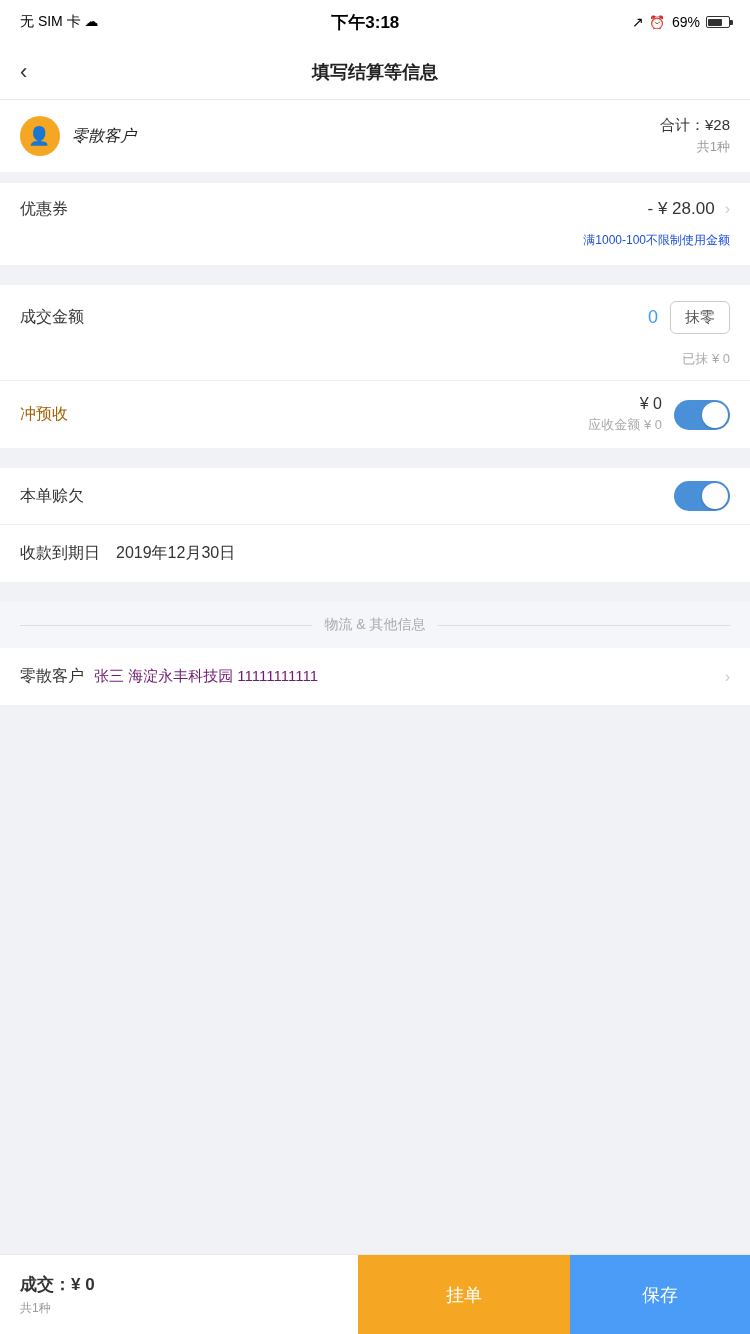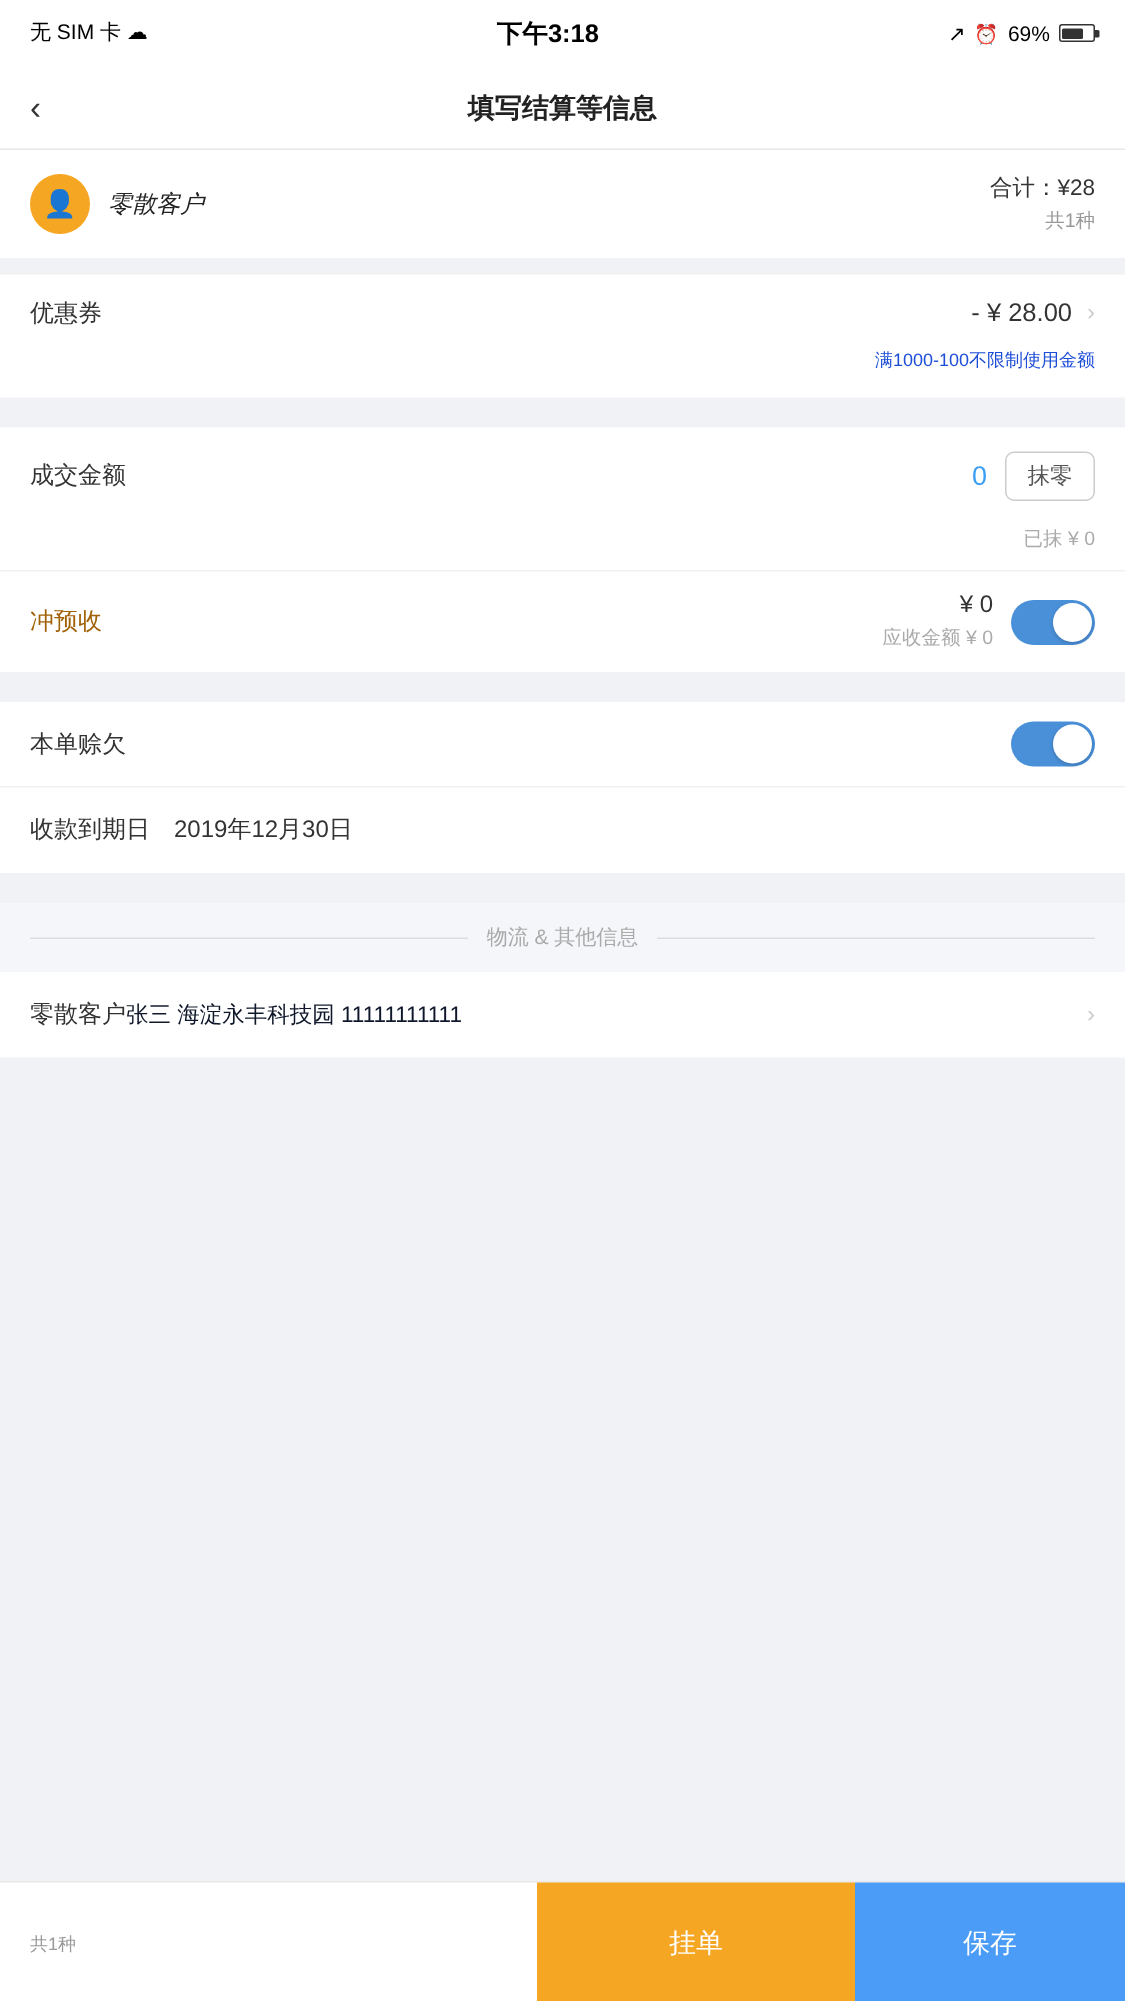--- a/index.html
+++ b/index.html
@@ -171,21 +171,21 @@
       font-size: 14px; color: #aaa; padding: 0 12px;
     }
 
     
     .address-section { background: #fff; }
     .address-row {
       display: flex; align-items: center; justify-content: space-between;
       padding: 18px 20px;
     }
     .address-label { font-size: 16px; color: #333; min-width: 64px; }
-    .address-value { font-size: 15px; color: #0f172a; flex: 1; margin: 0 0; }
+    .address-value { font-size: 15px; color: #701a75; flex: 1; margin: 0 10px; }
 
     
     .bottom-bar {
       position: fixed; bottom: 0; left: 0; width: 750px;
       height: 80px; display: flex; align-items: stretch;
       background: #fff; border-top: 1px solid #e8e8e8;
     }
     .bottom-summary {
       flex: 1; display: flex; flex-direction: column; justify-content: center;
       padding: 0 20px;
@@ -318,17 +318,20 @@
       <span class="chevron-right">›</span>
     </div>
   </div>
 
   <div class="empty-area"></div>
 
 </div>
 
 <div class="bottom-bar">
   <div class="bottom-summary">
+    <div class="bottom-deal">
+      <span>成交：</span><span>¥ 0</span>
+    </div>
     <div class="bottom-count">共1种</div>
   </div>
   <div class="btn-hold">挂单</div>
   <div class="btn-save">保存</div>
 </div>
 
 </body></html>

